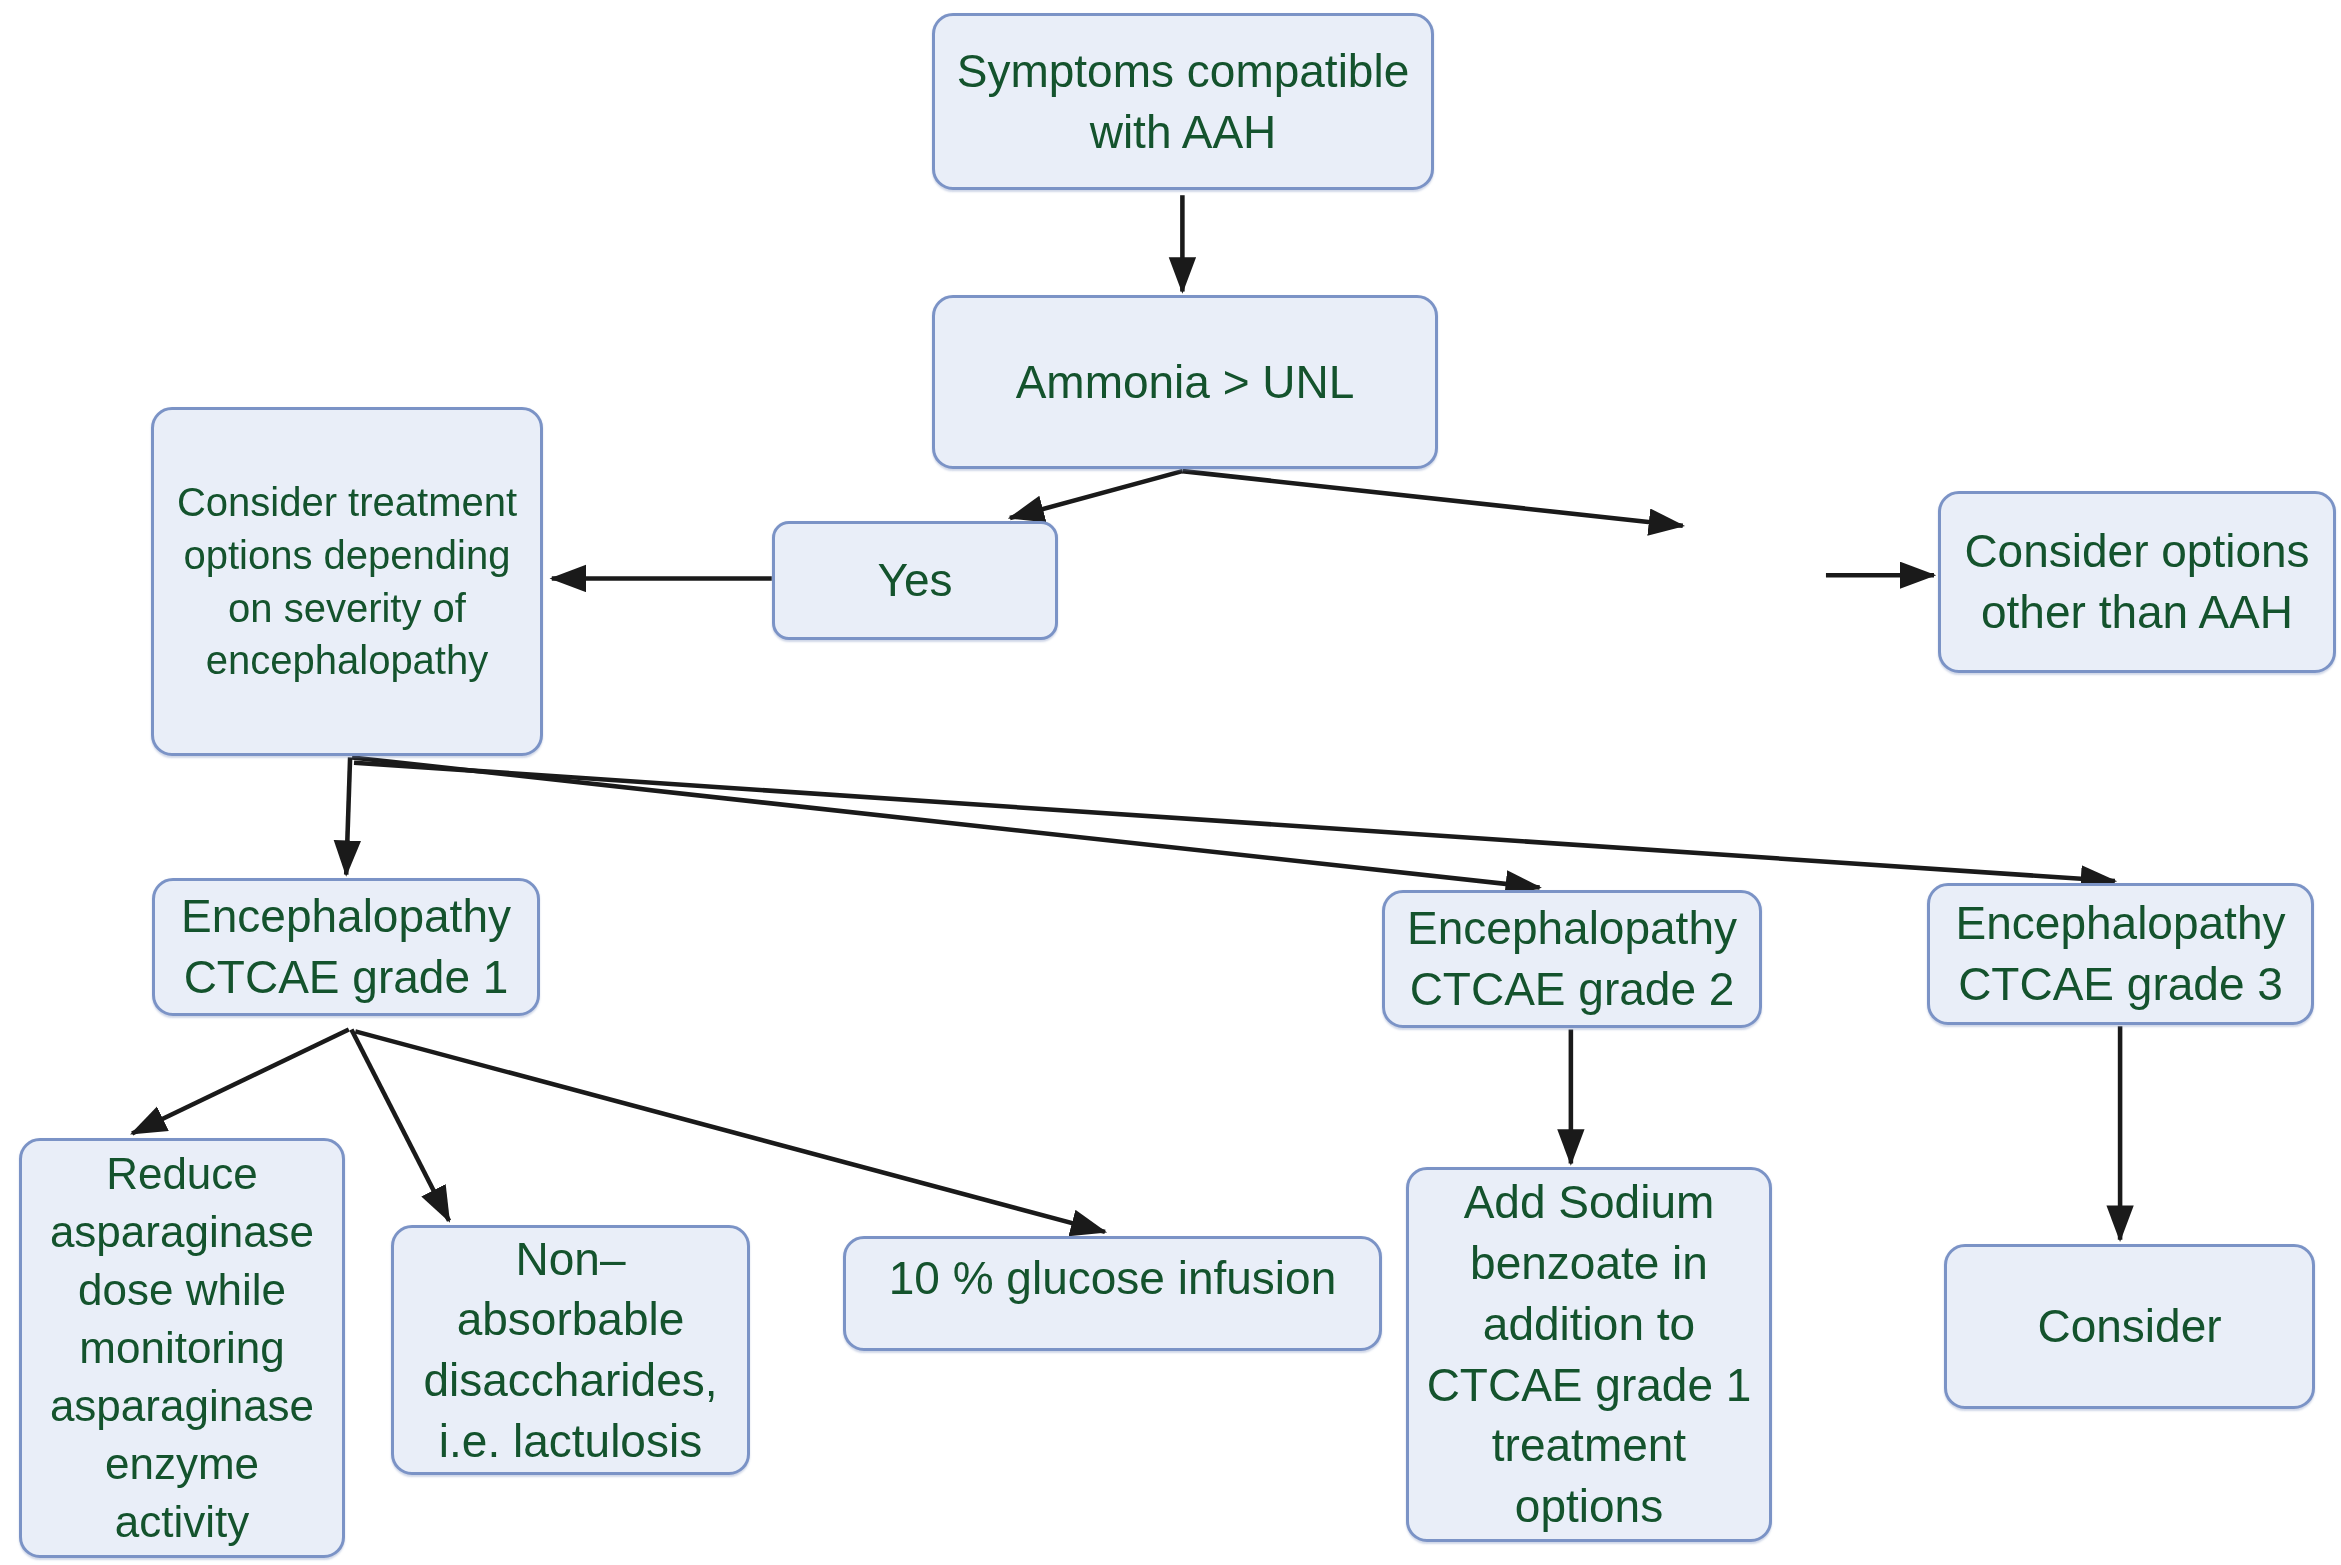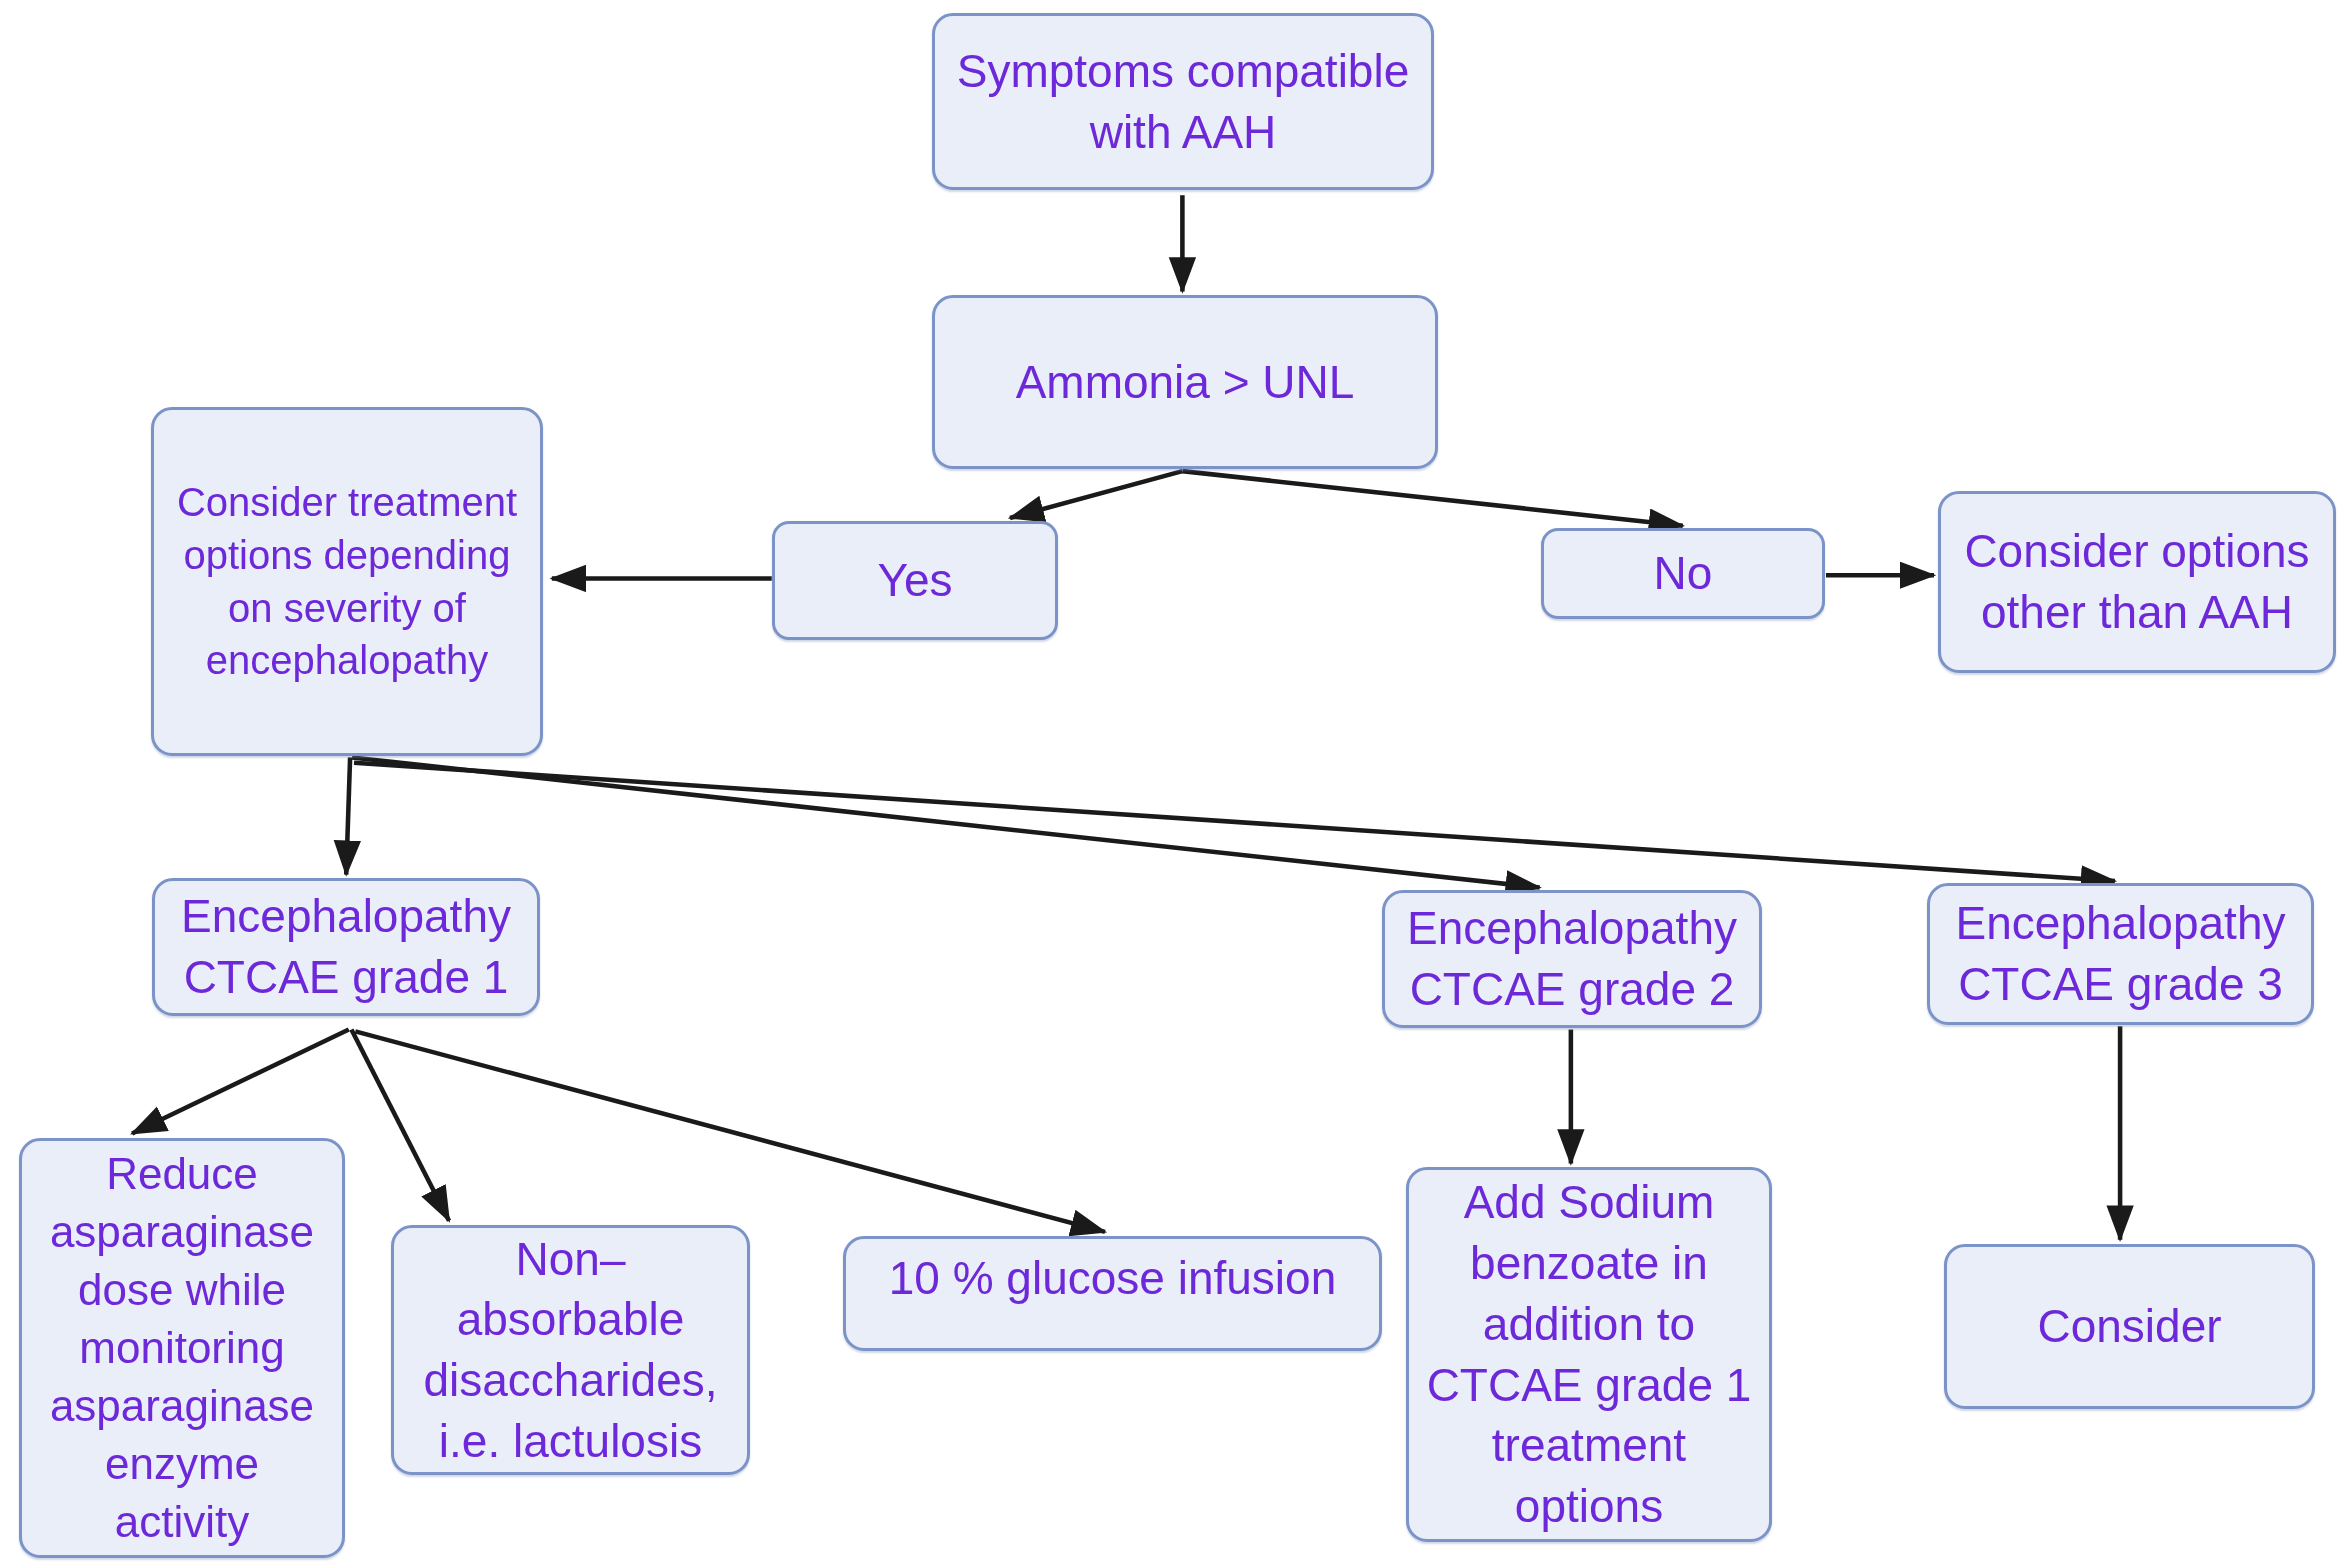--- a/index.html
+++ b/index.html
@@ -5,21 +5,21 @@
   html,body{margin:0;padding:0;background:#ffffff;}
   body{width:2342px;height:1565px;font-family:"Liberation Sans","DejaVu Sans",sans-serif;}
   #canvas{position:relative;width:2342px;height:1565px;background:#ffffff;overflow:hidden;}
   #edges{position:absolute;left:0;top:0;width:2342px;height:1565px;}
   .node{
     position:absolute;
     box-sizing:border-box;
     background:#e9eef8;
     border:3.3px solid #7b93c6;
     border-radius:21px;
-    color:#6d28d9;
+    color:#14532d;
     display:flex;
     align-items:center;
     justify-content:center;
     text-align:center;
     font-size:46px;
     line-height:1.32;
     padding:0 10.4px;
     box-shadow:0 1.3px 2px rgba(120,140,190,0.35);
   }
   .node.small{border-radius:17px;}
@@ -69,21 +69,20 @@
     <line x1="2414" y1="1582" x2="2414" y2="1788" marker-end="url(#ah)"></line>
     <line x1="3258" y1="1577" x2="3258" y2="1905" marker-end="url(#ah)"></line>
   </svg>
 
   <div class="node" id="n-symptoms">Symptoms compatible with AAH</div>
 
   <div class="node" id="n-ammonia">Ammonia &gt; UNL</div>
 
   <div class="node small" id="n-yes">Yes</div>
 
-  <div class="node small" id="n-no">No</div>
 
   <div class="node" id="n-consider-other">Consider options other than AAH</div>
 
   <div class="node tight" id="n-consider-treatment">Consider treatment options depending on severity of encephalopathy</div>
 
   <div class="node" id="n-grade1">Encephalopathy CTCAE grade 1</div>
 
   <div class="node" id="n-grade2">Encephalopathy CTCAE grade 2</div>
 
   <div class="node" id="n-grade3">Encephalopathy CTCAE grade 3</div>

